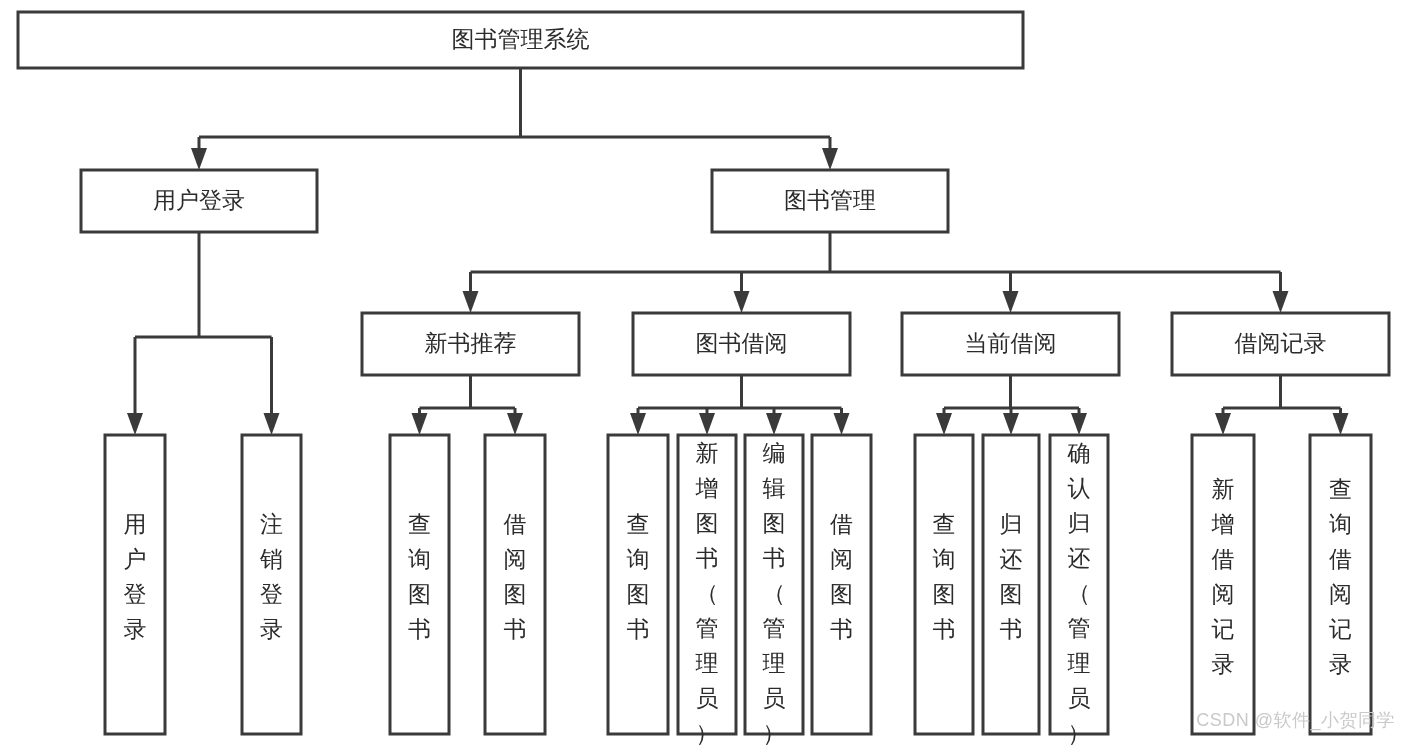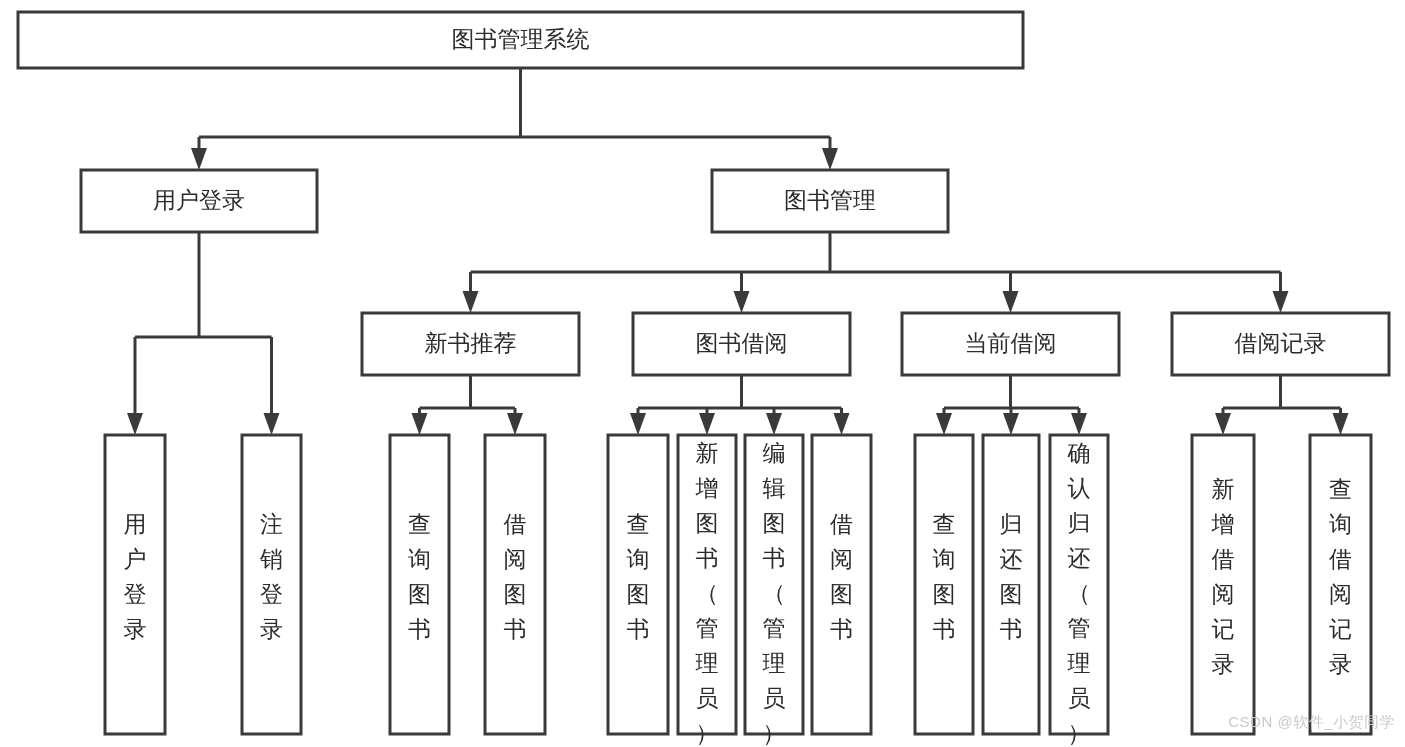--- a/index.html
+++ b/index.html
@@ -52,21 +52,21 @@
     font-family: "Liberation Sans", "DejaVu Sans", sans-serif;
     font-size: 23px;
     fill: #2b2b2b;
     text-anchor: middle;
   }
   .watermark {
     position: absolute;
     right: 10px;
     bottom: 4px;
     font-family: "Liberation Sans", "DejaVu Sans", sans-serif;
-    font-size: 15px;
+    font-size: 18px;
     color: #c9c9c9;
     letter-spacing: 0.5px;
     white-space: nowrap;
     pointer-events: none;
   }
 </style>
 </head>
 <body>
 
 <div id="diagram-root">

